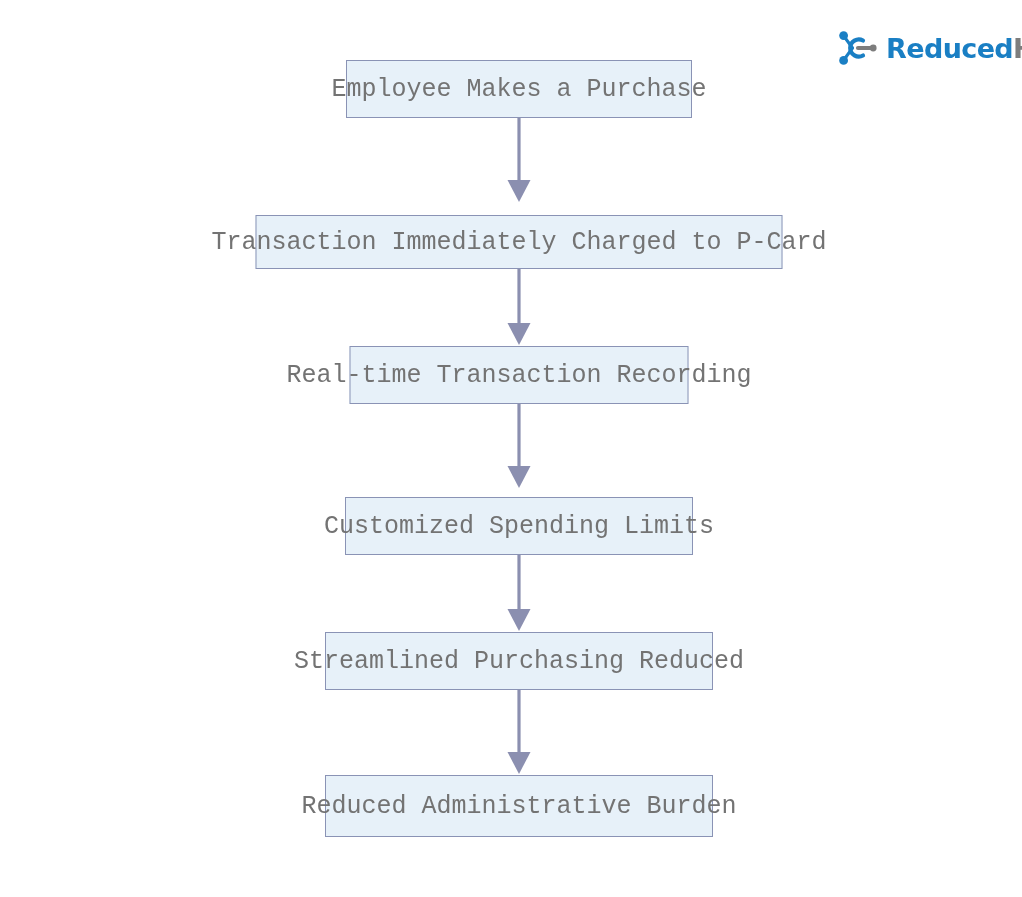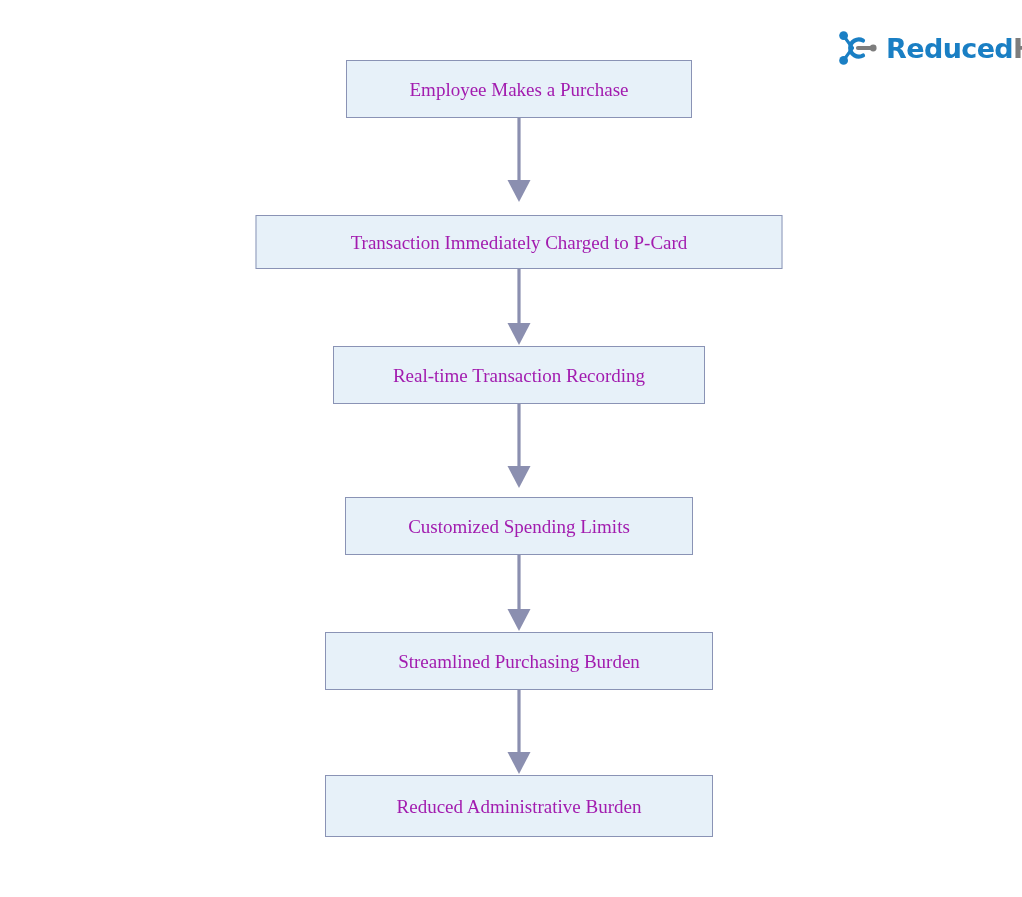--- a/index.html
+++ b/index.html
@@ -53,23 +53,23 @@
     position: absolute;
     box-sizing: border-box;
     background: #e7f1f9;
     border: 1.5px solid #8a93b5;
     display: flex;
     align-items: center;
     justify-content: center;
     transform: translateX(-50%);
   }
   .flow-node .node-label {
-    font-family: Liberation Serif, serif;
-    font-size: 19px;
-    color: #a21caf;
+    font-family: Liberation Mono, monospace;
+    font-size: 25px;
+    color: #737373;
     line-height: 1;
     white-space: nowrap;
     padding: 0 14px;
   }
   .flow-arrow {
     position: absolute;
     transform: translateX(-50%);
     overflow: visible;
   }
 </style>
@@ -123,29 +123,29 @@
   </svg>
 
   <div class="flow-node" style="left:519px; top:60px; width:346px; height:58px;">
     <span class="node-label">Employee Makes a Purchase</span>
   </div>
 
   <div class="flow-node" style="left:519px; top:215px; width:527px; height:54px;">
     <span class="node-label">Transaction Immediately Charged to P-Card</span>
   </div>
 
-  <div class="flow-node" style="left:519px; top:346px; width:372px; height:58px;">
+  <div class="flow-node" style="left:519px; top:346px; width:339px; height:58px;">
     <span class="node-label">Real-time Transaction Recording</span>
   </div>
 
   <div class="flow-node" style="left:519px; top:489px; width:348px; height:58px;margin-top:8px;">
     <span class="node-label">Customized Spending Limits</span>
   </div>
 
   <div class="flow-node" style="left:519px; top:632px; width:388px; height:58px;">
-    <span class="node-label">Streamlined Purchasing Burden</span>
+    <span class="node-label">Streamlined Purchasing Reduced</span>
   </div>
 
   <div class="flow-node" style="left:519px; top:775px; width:388px; height:62px;">
     <span class="node-label">Reduced Administrative Burden</span>
   </div>
 
 </div>
 
 </body></html>

